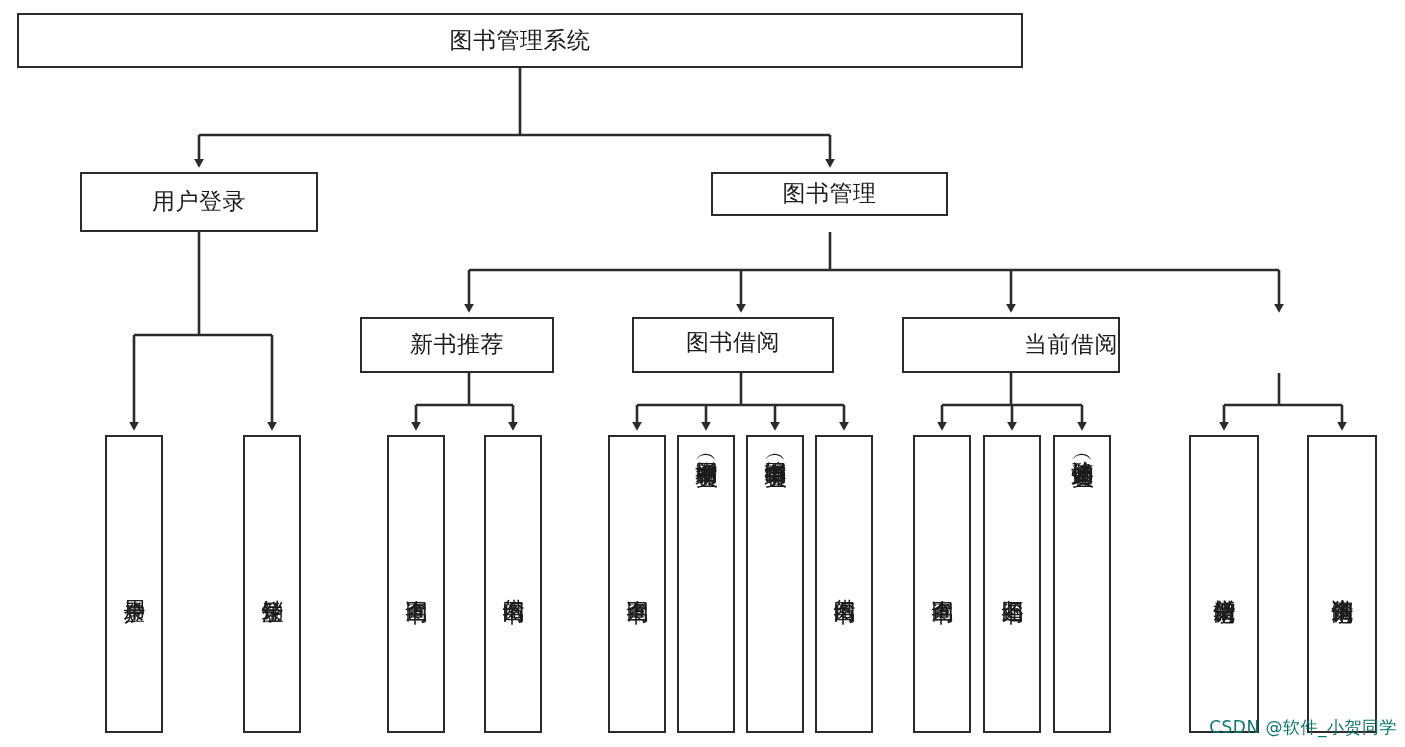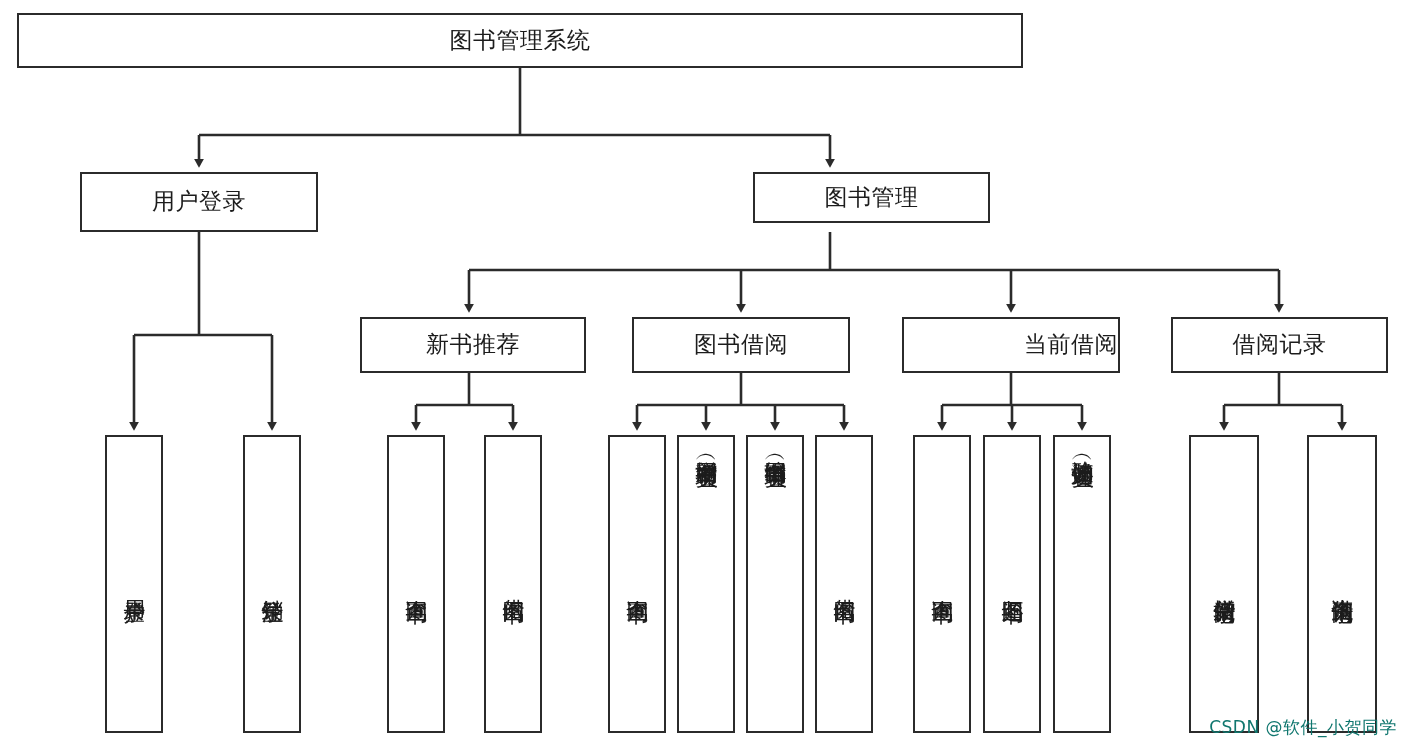--- a/index.html
+++ b/index.html
@@ -132,35 +132,32 @@
     </g>
   </svg>
 
   <div class="node-box" style="left:17px; top:13px; width:1006px; height:55px;">
     <span class="node-label-h">图书管理系统</span>
   </div>
 
   <div class="node-box" style="left:80px; top:172px; width:238px; height:60px;">
     <span class="node-label-h">用户登录</span>
   </div>
-  <div class="node-box" style="left:753px; top:172px; width:237px; height:51px;">
+  <div class="node-box" style="left:711px; top:172px; width:237px; height:44px;">
     <span class="node-label-h">图书管理</span>
   </div>
 
-  <div class="node-box" style="left:360px; top:317px; width:226px; height:56px;">
+  <div class="node-box" style="left:360px; top:317px; width:194px; height:56px;">
     <span class="node-label-h">新书推荐</span>
   </div>
-  <div class="node-box" style="left:632px; top:317px; width:218px; height:56px;">
+  <div class="node-box" style="left:632px; top:317px; width:202px; height:56px;font-family:Liberation Mono, monospace;">
     <span class="node-label-h">图书借阅</span>
   </div>
   <div class="node-box" style="left:902px; top:317px; width:218px; height:56px;justify-content:flex-end;">
     <span class="node-label-h">当前借阅</span>
-  </div>
-  <div class="node-box" style="left:1171px; top:317px; width:217px; height:56px;">
-    <span class="node-label-h">借阅记录</span>
   </div>
 
   <div class="node-box" style="left:105px; top:435px; width:58px; height:298px;">
     <div class="leaf-inner centered">
       <span class="node-label-v">用户登录</span>
     </div>
   </div>
   <div class="node-box" style="left:243px; top:435px; width:58px; height:298px;">
     <div class="leaf-inner centered">
       <span class="node-label-v">注销登录</span>

